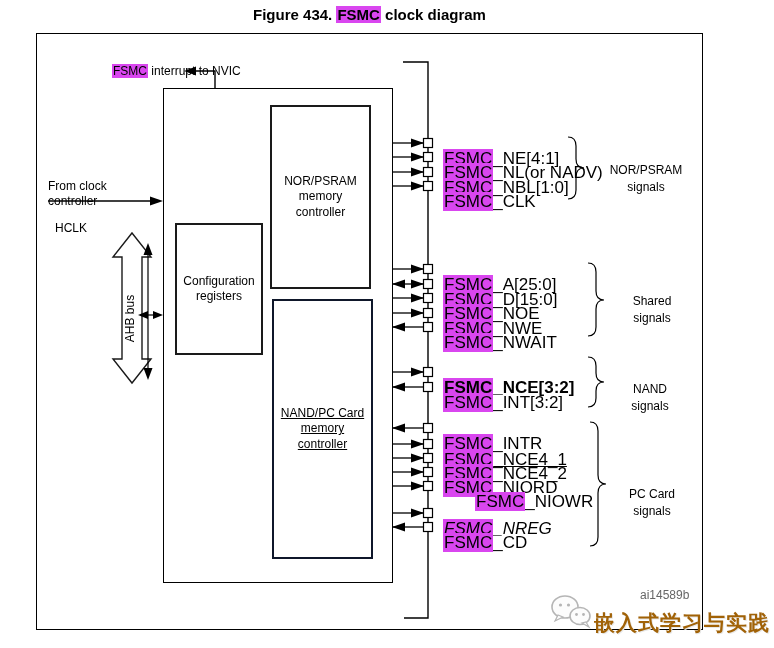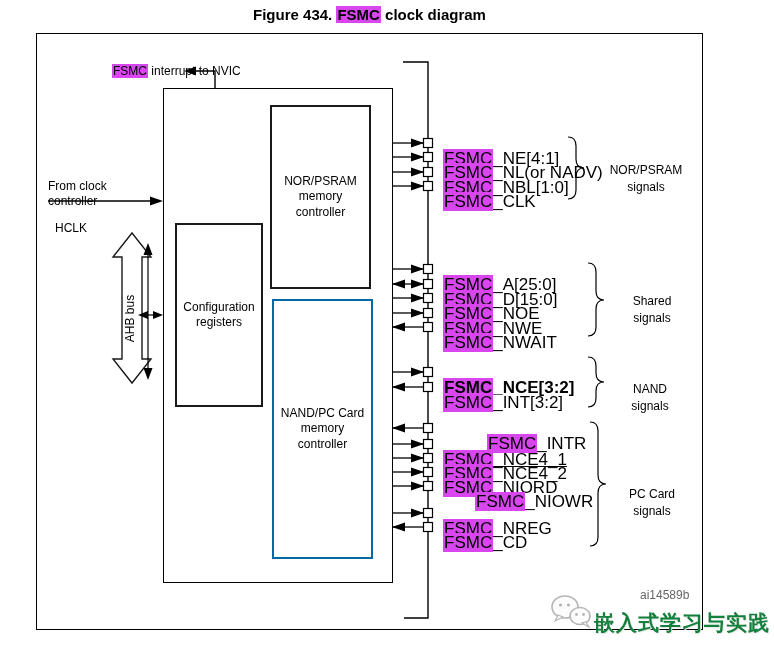--- a/index.html
+++ b/index.html
@@ -16,35 +16,35 @@
     position:absolute; left:36px; top:33px; width:667px; height:597px;
     border:1.5px solid #000; box-sizing:border-box; background:#fff;
   }
   .box {
     position:absolute; box-sizing:border-box; background:#fff;
     display:flex; align-items:center; justify-content:center; text-align:center;
     font-size:12px; line-height:15.5px;
   }
   .big-box   { left:163px; top:88px;  width:230px; height:495px; border:1.6px solid #000; }
   .nor-box   { left:270px; top:105px; width:101px; height:184px; border:2px solid #1a1a1a; }
-  .cfg-box   { left:175px; top:223px; width:88px;  height:184px; border:2px solid #1a1a1a; }
-  .nand-box  { left:272px; top:299px; width:101px; height:260px; border:2px solid #0369a1; }
+  .cfg-box   { left:175px; top:223px; width:88px;  height:132px; border:2px solid #1a1a1a; }
+  .nand-box  { left:272px; top:299px; width:101px; height:260px; border:2px solid #0f172a;text-decoration:underline; }
   .sig { position:absolute; left:443px; font-size:17px; line-height:15px; white-space:nowrap; }
   .grp-label { position:absolute; width:110px; text-align:center; font-size:12px; line-height:16.5px; }
   .small-note { position:absolute; font-size:12px; line-height:15px; }
   .ahb-label {
     position:absolute; left:80px; top:295px; width:100px; height:15px; text-align:center;
     font-size:12px; transform:rotate(-90deg); transform-origin:center;
   }
   svg.layer { position:absolute; left:0; top:0; z-index:4; }
   .watermark {
     position:absolute; left:548px; top:586px; z-index:6; display:flex; align-items:center;
   }
   .watermark-text {
-    font-size:21px; letter-spacing:1px; color:#15803d; font-weight:bold;
+    font-size:21px; letter-spacing:1px; color:#a16207; font-weight:bold;
     text-shadow:1px 1px 0 #e8e8e8; white-space:nowrap;margin-top:23px;
   }
   .figure-tag {
     position:absolute; left:640px; top:588px; font-size:12px; color:#666; z-index:5;
   }
   .txt-layer { position:absolute; left:0; top:16px; width:774px; height:648px; z-index:5; pointer-events:none; }
 </style>
 </head>
 <body>
 
@@ -201,26 +201,26 @@
 
     <div class="sig" style="top:261px;"><span class="hl">FSMC</span><span>_A[25:0]</span></div>
     <div class="sig" style="top:276px;"><span class="hl">FSMC</span><span>_D[15:0]</span></div>
     <div class="sig" style="top:290px;"><span class="hl">FSMC</span><span>_NOE</span></div>
     <div class="sig" style="top:305px;"><span class="hl">FSMC</span><span>_NWE</span></div>
     <div class="sig" style="top:319px;"><span class="hl">FSMC</span><span>_NWAIT</span></div>
 
     <div class="sig" style="top:364px;font-weight:bold;"><span class="hl">FSMC</span><span>_NCE[3:2]</span></div>
     <div class="sig" style="top:379px;"><span class="hl">FSMC</span><span>_INT[3:2]</span></div>
 
-    <div class="sig" style="top:420px;margin-left:44px;"><span class="hl">FSMC</span><span>_INTR</span></div>
+    <div class="sig" style="top:420px;"><span class="hl">FSMC</span><span>_INTR</span></div>
     <div class="sig" style="top:436px;text-decoration:underline;"><span class="hl">FSMC</span><span>_NCE4_1</span></div>
     <div class="sig" style="top:450px;"><span class="hl">FSMC</span><span>_NCE4_2</span></div>
     <div class="sig" style="top:464px;"><span class="hl">FSMC</span><span>_NIORD</span></div>
     <div class="sig" style="top:478px;margin-left:32px;"><span class="hl">FSMC</span><span>_NIOWR</span></div>
-    <div class="sig" style="top:505px;"><span class="hl">FSMC</span><span>_NREG</span></div>
+    <div class="sig" style="top:505px;font-style:italic;"><span class="hl">FSMC</span><span>_NREG</span></div>
     <div class="sig" style="top:519px;"><span class="hl">FSMC</span><span>_CD</span></div>
 
     <div class="grp-label" style="left:591px; top:146px;">
       <div>NOR/PSRAM</div>
         <div>signals</div>
     </div>
     <div class="grp-label" style="left:597px; top:277px;">
       <div>Shared</div>
         <div>signals</div>
     </div>

